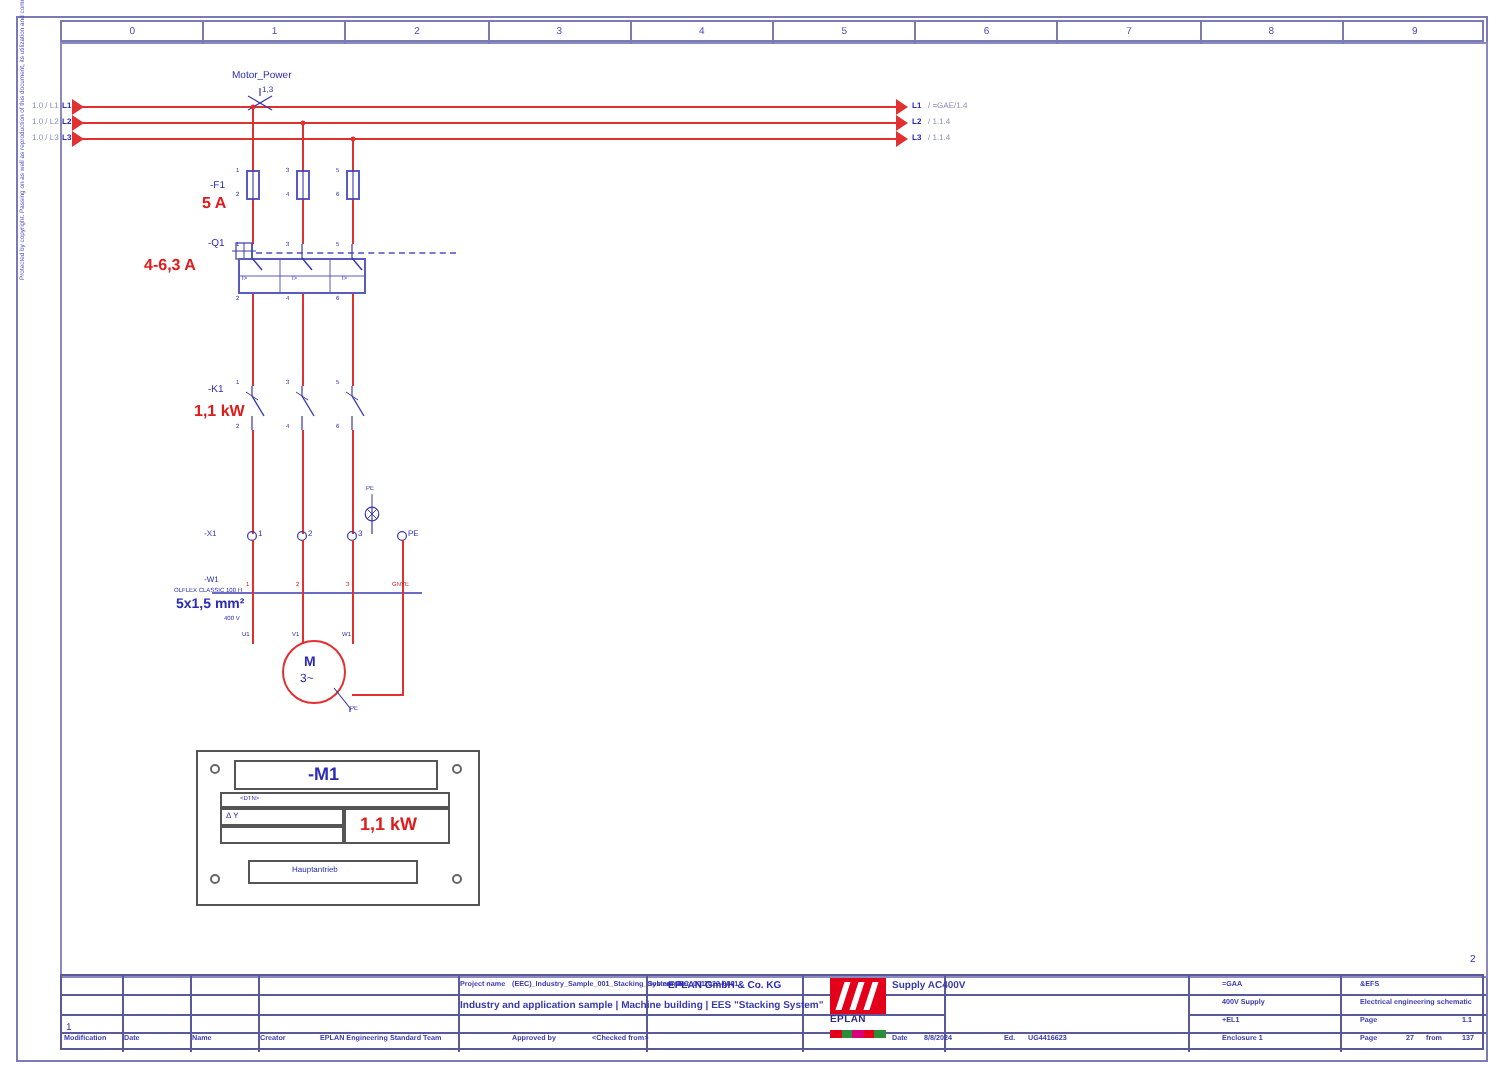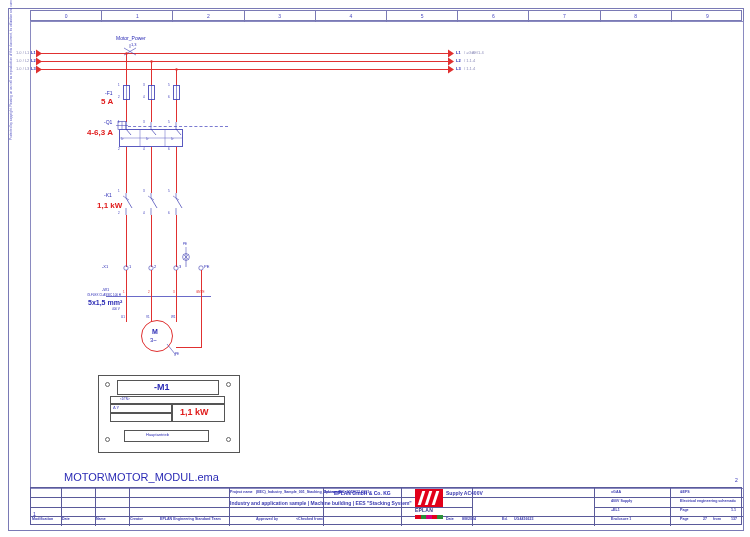--- a/index.html
+++ b/index.html
@@ -158,21 +158,21 @@
   <div class="txt t3 cblu" style="left:168px;top:84px;">5</div>
   <div class="txt t3 cblu" style="left:118px;top:96px;">2</div>
   <div class="txt t3 cblu" style="left:143px;top:96px;">4</div>
   <div class="txt t3 cblu" style="left:168px;top:96px;">6</div>
 
   <div class="ln red" style="left:126px;top:100px;width:1px;height:22px;"></div>
   <div class="ln red" style="left:151px;top:100px;width:1px;height:22px;"></div>
   <div class="ln red" style="left:176px;top:100px;width:1px;height:22px;"></div>
 
   <div class="txt t5 cblu" style="left:104px;top:120px;">-Q1</div>
-  <div class="txt t8 bold cred" style="left:87px;top:129px;">4-6,3 A</div>
+  <div class="txt t8 bold cred" style="left:72px;top:129px;">4-6,3 A</div>
 
   <svg class="abs" style="left:116px;top:120px;width:12px;height:11px;">
     <rect x="2" y="1.5" width="8" height="8" fill="none" stroke="#3a3ab0" stroke-width="0.6"></rect>
     <line x1="6" y1="1.5" x2="6" y2="9.5" stroke="#3a3ab0" stroke-width="0.5"></line>
     <line x1="2" y1="5.5" x2="10" y2="5.5" stroke="#3a3ab0" stroke-width="0.5"></line>
     <line x1="0" y1="5.5" x2="2" y2="5.5" stroke="#3a3ab0" stroke-width="0.5"></line>
     <line x1="10" y1="5.5" x2="12" y2="5.5" stroke="#3a3ab0" stroke-width="0.5"></line>
   </svg>
 
   <div class="dashline" style="left:128px;top:125.5px;width:100px;"></div>
@@ -309,21 +309,20 @@
   <div class="plate" style="left:110px;top:404px;width:62px;height:9px;"></div>
   <div class="txt t4 cblu" style="left:113px;top:405.5px;">Δ Y</div>
   <div class="plate" style="left:110px;top:413px;width:62px;height:9px;"></div>
 
   <div class="plate" style="left:172px;top:404px;width:53px;height:18px;"></div>
   <div class="txt t9 bold cred" style="left:180px;top:408px;">1,1 kW</div>
 
   <div class="plate" style="left:124px;top:430px;width:85px;height:12px;"></div>
   <div class="txt t4 cblu" style="left:146px;top:433px;">Hauptantrieb</div>
 
-  <div class="txt t11 cblu" style="left:64px;top:472px;">MOTOR\MOTOR_MODUL.ema</div>
 
   <div id="tb">
 
     <div class="tbline" style="left:30px;top:0;width:1px;height:38px;"></div>
     <div class="tbline" style="left:64px;top:0;width:1px;height:38px;"></div>
     <div class="tbline" style="left:98px;top:0;width:1px;height:38px;"></div>
     <div class="tbline" style="left:198px;top:0;width:1px;height:38px;"></div>
     <div class="tbline" style="left:292px;top:0;width:1px;height:38px;"></div>
     <div class="tbline" style="left:370px;top:0;width:1px;height:38px;"></div>
     <div class="tbline" style="left:441px;top:0;width:1px;height:38px;"></div>

